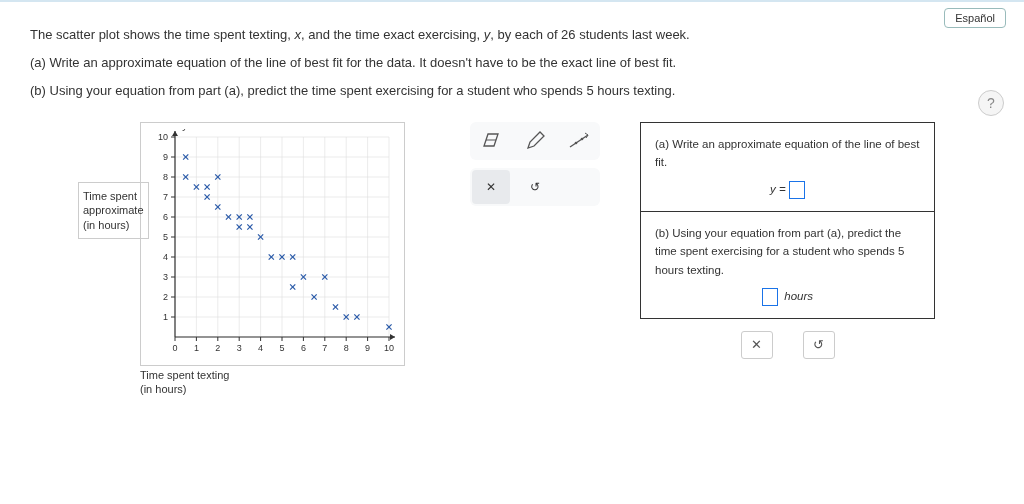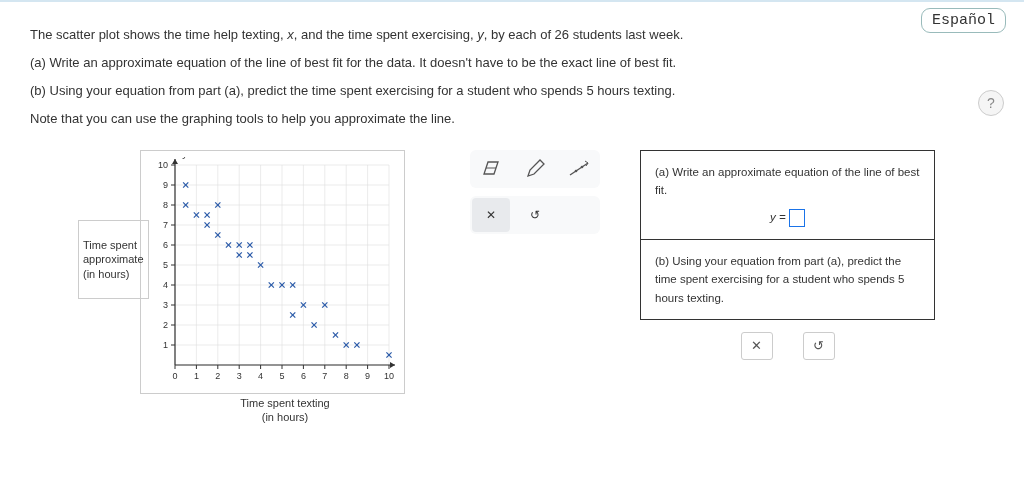--- a/index.html
+++ b/index.html
@@ -1,27 +1,27 @@
 <!DOCTYPE html>
 <html><head>
 <meta charset="utf-8">
 <style>
 * { box-sizing: border-box; margin: 0; padding: 0; }
 body { font-family: Arial, sans-serif; font-size: 12px; color: #333; background: #fff; width: 1024px; height: 504px; position: relative; }
 .top-border { height: 2px; background: #d4e6f1; }
-.espanol-btn { position: absolute; top: 8px; right: 18px; border: 1px solid #9bb; border-radius: 9px; padding: 3px 10px; font-size: 15px; cursor: pointer; background: #fff; font-family: Liberation Mono, monospace; }
+.espanol-btn { position: absolute; top: 8px; right: 18px; border: 1px solid #9bb; border-radius: 4px; padding: 3px 10px; font-size: 11px; cursor: pointer; background: #fff; }
 .help-btn { position: absolute; top: 90px; right: 20px; width: 26px; height: 26px; border: 1px solid #ccc; border-radius: 50%; background: #f5f5f5; display: flex; align-items: center; justify-content: center; color: #888; font-size: 14px; cursor: pointer; }
 .content { padding: 20px 30px; }
 .intro { font-size: 13px; line-height: 2; margin-bottom: 18px; }
 .intro p { margin-bottom: 2px; }
 .italic { font-style: italic; }
 .main-row { display: flex; gap: 30px; align-items: flex-start; }
 .plot-wrap { position: relative; width: 400px; }
-.ylabel { position: absolute; left: 48px; top: 70px; font-size: 11px; border: 1px solid #ccc; padding: 17px 4px; line-height: 1.3; }
-.xlabel { text-align: center; font-size: 11px; margin-top: 2px; margin-left: 110px; line-height: 1.3; }
+.ylabel { position: absolute; left: 48px; top: 60px; font-size: 11px; border: 1px solid #ccc; padding: 6px 4px; line-height: 1.3; }
+.xlabel { text-align: left; font-size: 11px; margin-top: 2px; margin-left: 110px; line-height: 1.3; }
 .chart-box { border: 1px solid #ccc; padding: 6px 8px 6px 6px; margin-left: 110px; width: 265px; }
 .chart-svg { display: block; }
 .tools { display: flex; flex-direction: column; gap: 8px; margin-left: 10px; }
 .tool-row { display: flex; gap: 6px; background: #f8f9fa; border-radius: 6px; padding: 2px; }
 .tool-btn { width: 38px; height: 34px; display: flex; align-items: center; justify-content: center; border-radius: 4px; cursor: pointer; }
 .tool-btn.sel { background: #e8eaed; }
 .answer-panel { border: 1px solid #333; width: 295px; margin-left: 10px; }
 .answer-sec { border-bottom: 1px solid #333; padding: 12px 14px; font-size: 11.5px; line-height: 1.6; }
 .answer-sec:last-child { border-bottom: none; }
 .eq-row, .hours-row { text-align: center; margin-top: 8px; font-style: italic; }
@@ -32,25 +32,24 @@
 </head>
 <body>
 
 <div class="top-border"></div>
 <div class="espanol-btn">Español</div>
 <div class="help-btn">?</div>
 
 <div class="content">
   <div class="intro">
     <p>
-      <span>The scatter plot shows the time help texting, </span><span class="italic">x</span><span>, and the time spent exercising, </span><span class="italic">y</span><span>, by each of 26 students last week.</span>
+      <span>The scatter plot shows the time spent texting, </span><span class="italic">x</span><span>, and the time exact exercising, </span><span class="italic">y</span><span>, by each of 26 students last week.</span>
     </p>
     <p>(a) Write an approximate equation of the line of best fit for the data. It doesn't have to be the exact line of best fit.</p>
     <p>(b) Using your equation from part (a), predict the time spent exercising for a student who spends 5 hours texting.</p>
-    <p>Note that you can use the graphing tools to help you approximate the line.</p>
   </div>
 
   <div class="main-row">
     <div class="plot-wrap">
       <div class="ylabel">
         <div>Time spent</div>
         <div>approximate</div>
         <div>(in hours)</div>
       </div>
       <div class="chart-box">
@@ -264,20 +263,24 @@
       <div class="answer-panel">
         <div class="answer-sec">
           <div>(a) Write an approximate equation of the line of best fit.</div>
           <div class="eq-row">
             <span>y =</span>
             <span class="input-box"></span>
           </div>
         </div>
         <div class="answer-sec">
           <div>(b) Using your equation from part (a), predict the time spent exercising for a student who spends 5 hours texting.</div>
+          <div class="hours-row">
+            <span class="input-box"></span>
+            &nbsp;<span>hours</span>
+          </div>
         </div>
       </div>
       <div class="panel-actions">
         <div class="act-btn">
             <span>✕</span>
           </div>
         <div class="act-btn">
             <span>↺</span>
           </div>
       </div>

